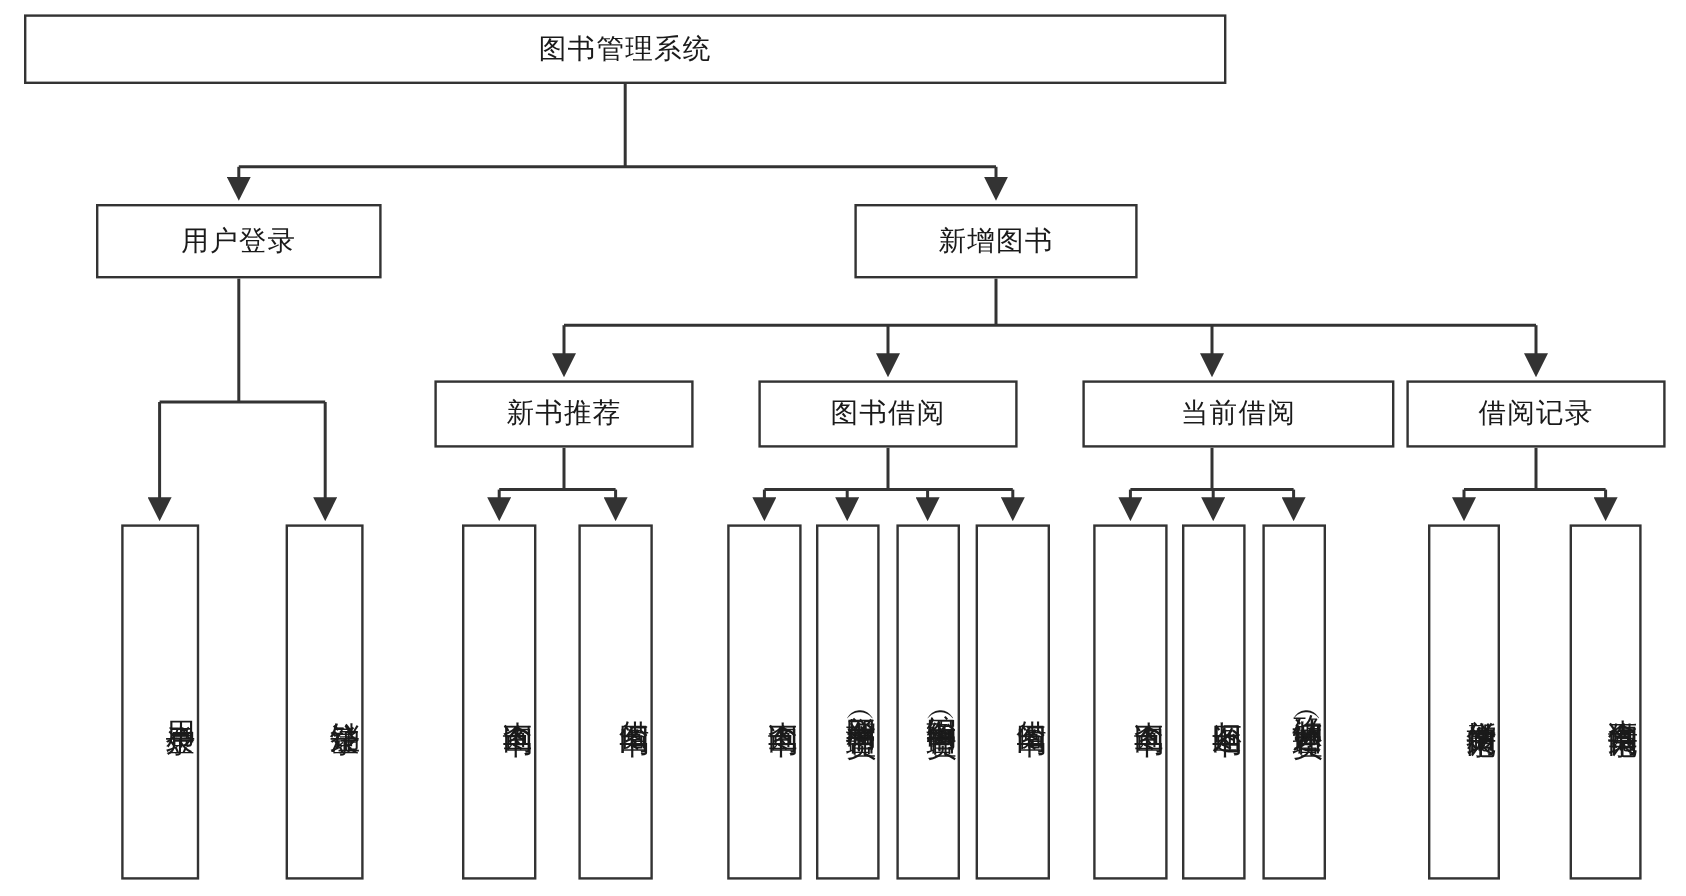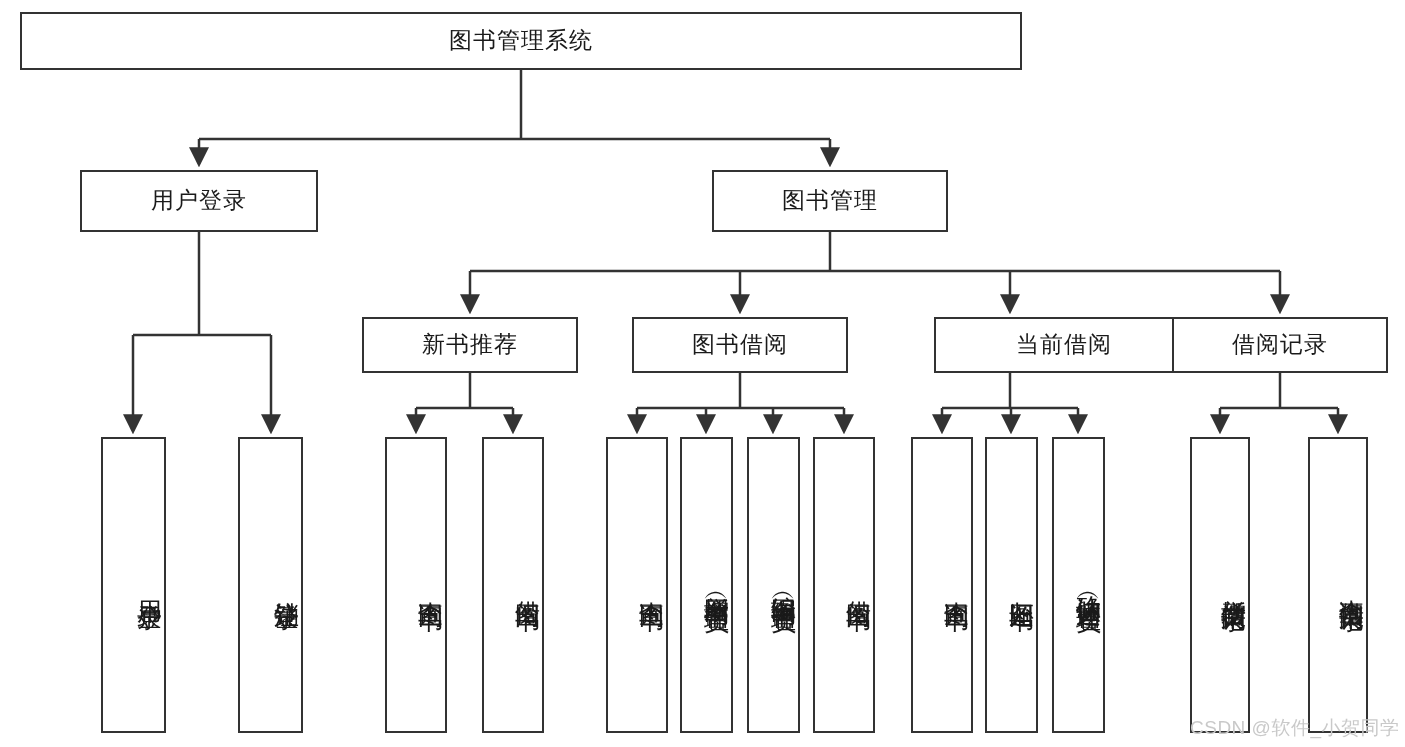--- a/index.html
+++ b/index.html
@@ -122,40 +122,39 @@
       <path d="M 1280 373 L 1280 408"></path>
       <path d="M 1220 408 L 1338 408"></path>
       <path d="M 1220 408 L 1220 431" marker-end="url(#arrow)"></path>
       <path d="M 1338 408 L 1338 431" marker-end="url(#arrow)"></path>
     </g>
   </svg>
 
   <div class="node horiz" style="left:20px; top:12px; width:1002px; height:58px;">图书管理系统</div>
 
   <div class="node horiz" style="left:80px; top:170px; width:238px; height:62px;">用户登录</div>
-  <div class="node horiz" style="left:712px; top:170px; width:236px; height:62px;">图书管理</div>
+  <div class="node horiz" style="left:712px; top:170px; width:236px; height:62px;">新增图书</div>
 
   <div class="node horiz" style="left:632px; top:317px; width:216px; height:56px;">图书借阅</div>
   <div class="node horiz" style="left:362px; top:317px; width:216px; height:56px;">新书推荐</div>
-  <div class="node horiz" style="left:902px; top:317px; width:260px; height:56px;margin-left:32px;">当前借阅</div>
+  <div class="node horiz" style="left:902px; top:317px; width:260px; height:56px;">当前借阅</div>
   <div class="node horiz" style="left:1172px; top:317px; width:216px; height:56px;text-align:right;">借阅记录</div>
 
   <div class="node vert" style="left:101px; top:437px; width:65px; height:296px;">用户登录</div>
   <div class="node vert" style="left:238px; top:437px; width:65px; height:296px;">注销登录</div>
 
   <div class="node vert" style="left:385px; top:437px; width:62px; height:296px;">查询图书</div>
   <div class="node vert" style="left:482px; top:437px; width:62px; height:296px;">借阅图书</div>
 
   <div class="node vert" style="left:606px; top:437px; width:62px; height:296px;">查询图书</div>
   <div class="node vert" style="left:680px; top:437px; width:53px; height:296px;">新增图书（管理员）</div>
   <div class="node vert" style="left:747px; top:437px; width:53px; height:296px;">编辑图书（管理员）</div>
   <div class="node vert" style="left:813px; top:437px; width:62px; height:296px;">借阅图书</div>
 
   <div class="node vert" style="left:911px; top:437px; width:62px; height:296px;">查询图书</div>
   <div class="node vert" style="left:985px; top:437px; width:53px; height:296px;">归还图书</div>
   <div class="node vert" style="left:1052px; top:437px; width:53px; height:296px;">确认归还（管理员）</div>
 
   <div class="node vert" style="left:1190px; top:437px; width:60px; height:296px;">新增借阅记录</div>
   <div class="node vert" style="left:1308px; top:437px; width:60px; height:296px;">查询借阅记录</div>
 
-  <div class="watermark" style="left:1190px; top:715px;">CSDN @软件_小贺同学</div>
 
 </div>
 
 </body></html>

